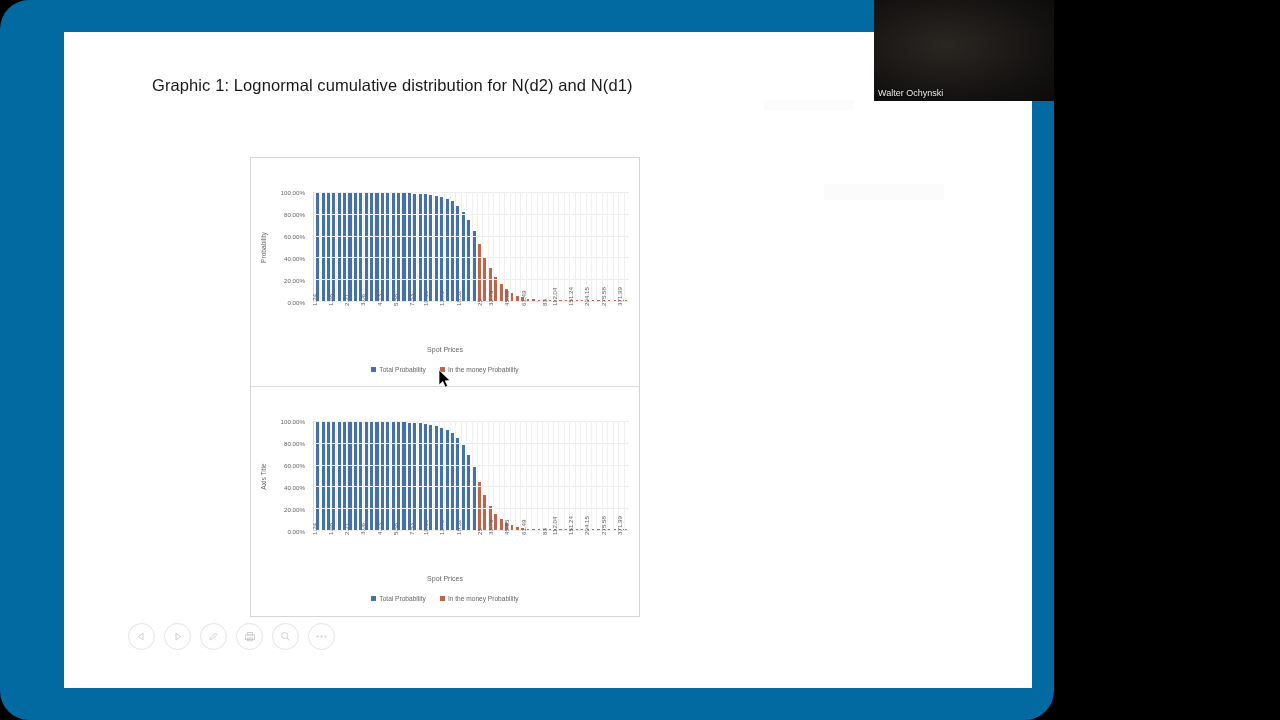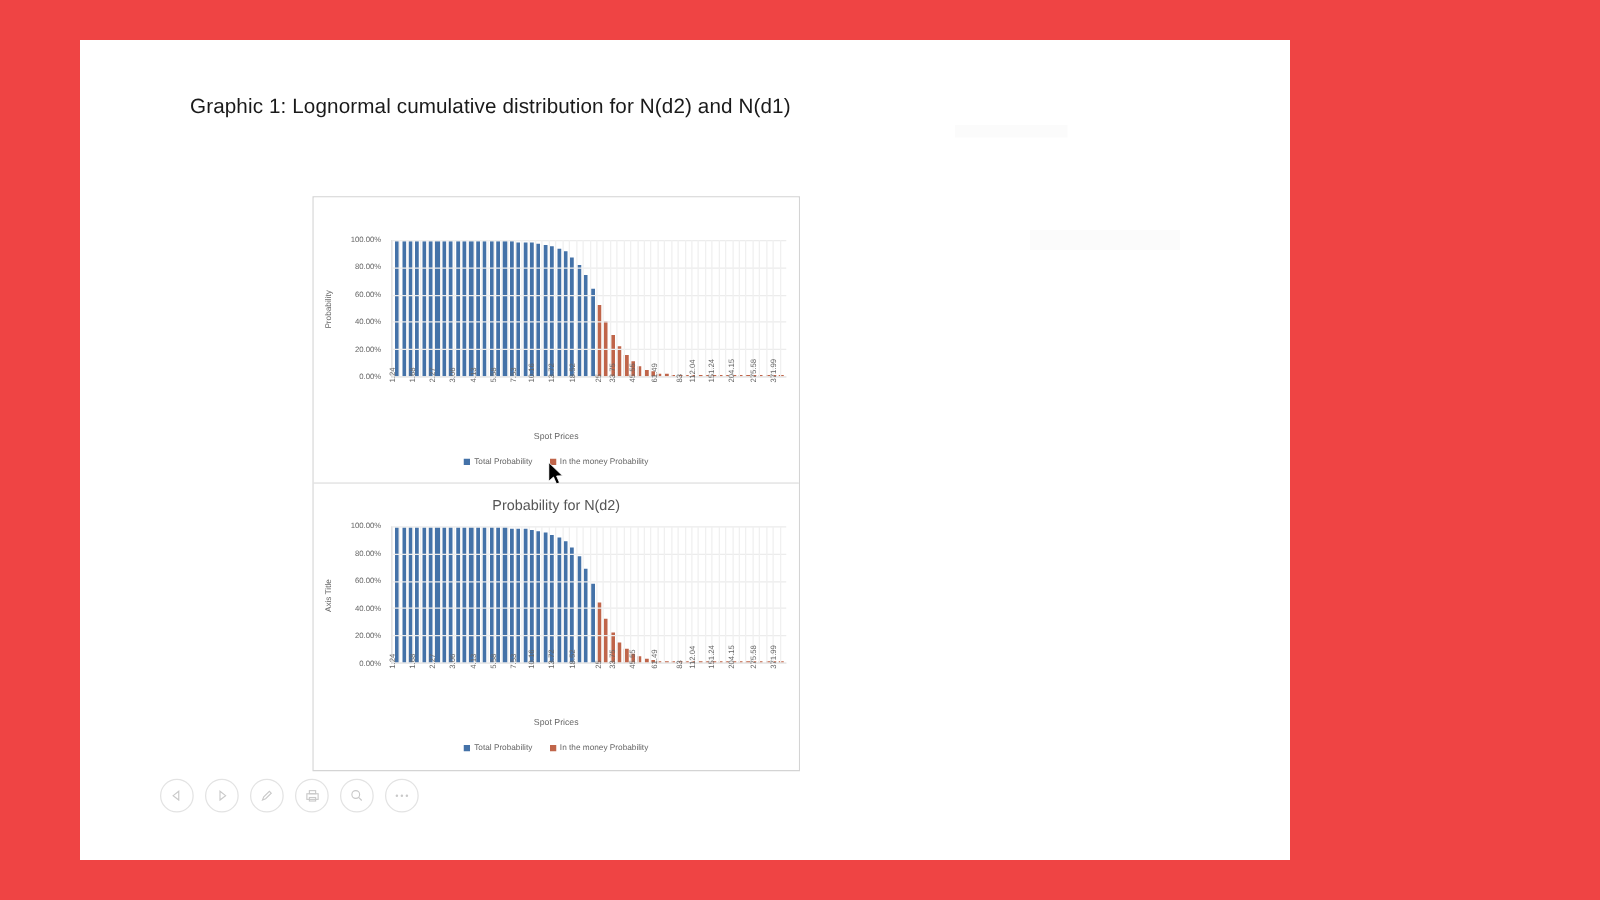--- a/index.html
+++ b/index.html
@@ -6,23 +6,24 @@
     margin: 0;
     padding: 0;
     background: #000;
     width: 1280px;
     height: 720px;
     overflow: hidden;
     font-family: "Liberation Sans", sans-serif;
   }
   #root {
     position: relative;
-    width: 1280px;
+    width: 1054px;
     height: 720px;
-    background: #ef4444;
+    background: #0369a1;
+    border-radius: 29px;
   }
   
   .slide {
     position: absolute;
     left: 64px;
     top: 32px;
     width: 968px;
     height: 656px;
     background: #ffffff;
   }
@@ -638,21 +639,20 @@
             <span>Total Probability</span>
           </div>
           <div class="legend-item">
             <span class="swatch itm"></span>
             <span>In the money Probability</span>
           </div>
         </div>
       </div>
 
       <div class="chart-panel">
-        <div class="chart-title">Probability for N(d2)</div>
 
         <div class="y-axis-title">
           <span>Axis Title</span>
         </div>
 
         <div class="y-labels" id="ylabels1">
             <div class="y-label" style="top: 100%;">0.00%</div>
             <div class="y-label" style="top: 80%;">20.00%</div>
             <div class="y-label" style="top: 60%;">40.00%</div>
             <div class="y-label" style="top: 40%;">60.00%</div>
@@ -1052,18 +1052,22 @@
       <div class="tb-btn">
         <svg width="13" height="5" viewBox="0 0 13 5">
             <circle cx="2.5" cy="2.5" r="1" fill="#c9c9c9"></circle>
             <circle cx="6.5" cy="2.5" r="1" fill="#c9c9c9"></circle>
             <circle cx="10.5" cy="2.5" r="1" fill="#c9c9c9"></circle>
           </svg>
       </div>
     </div>
   </div>
 
+  <div class="video-tile">
+    <div class="video-inner"></div>
+    <div class="video-name">Walter Ochynski</div>
+  </div>
 
   <svg class="cursor" viewBox="0 0 14 20">
     <polygon points="0,0 0,15 3.8,11.6 6.2,17.2 8.6,16.1 6.3,10.8 11,10.6" fill="#000" stroke="#fff" stroke-width="0.7"></polygon>
   </svg>
 
 </div>
 
 </body></html>

